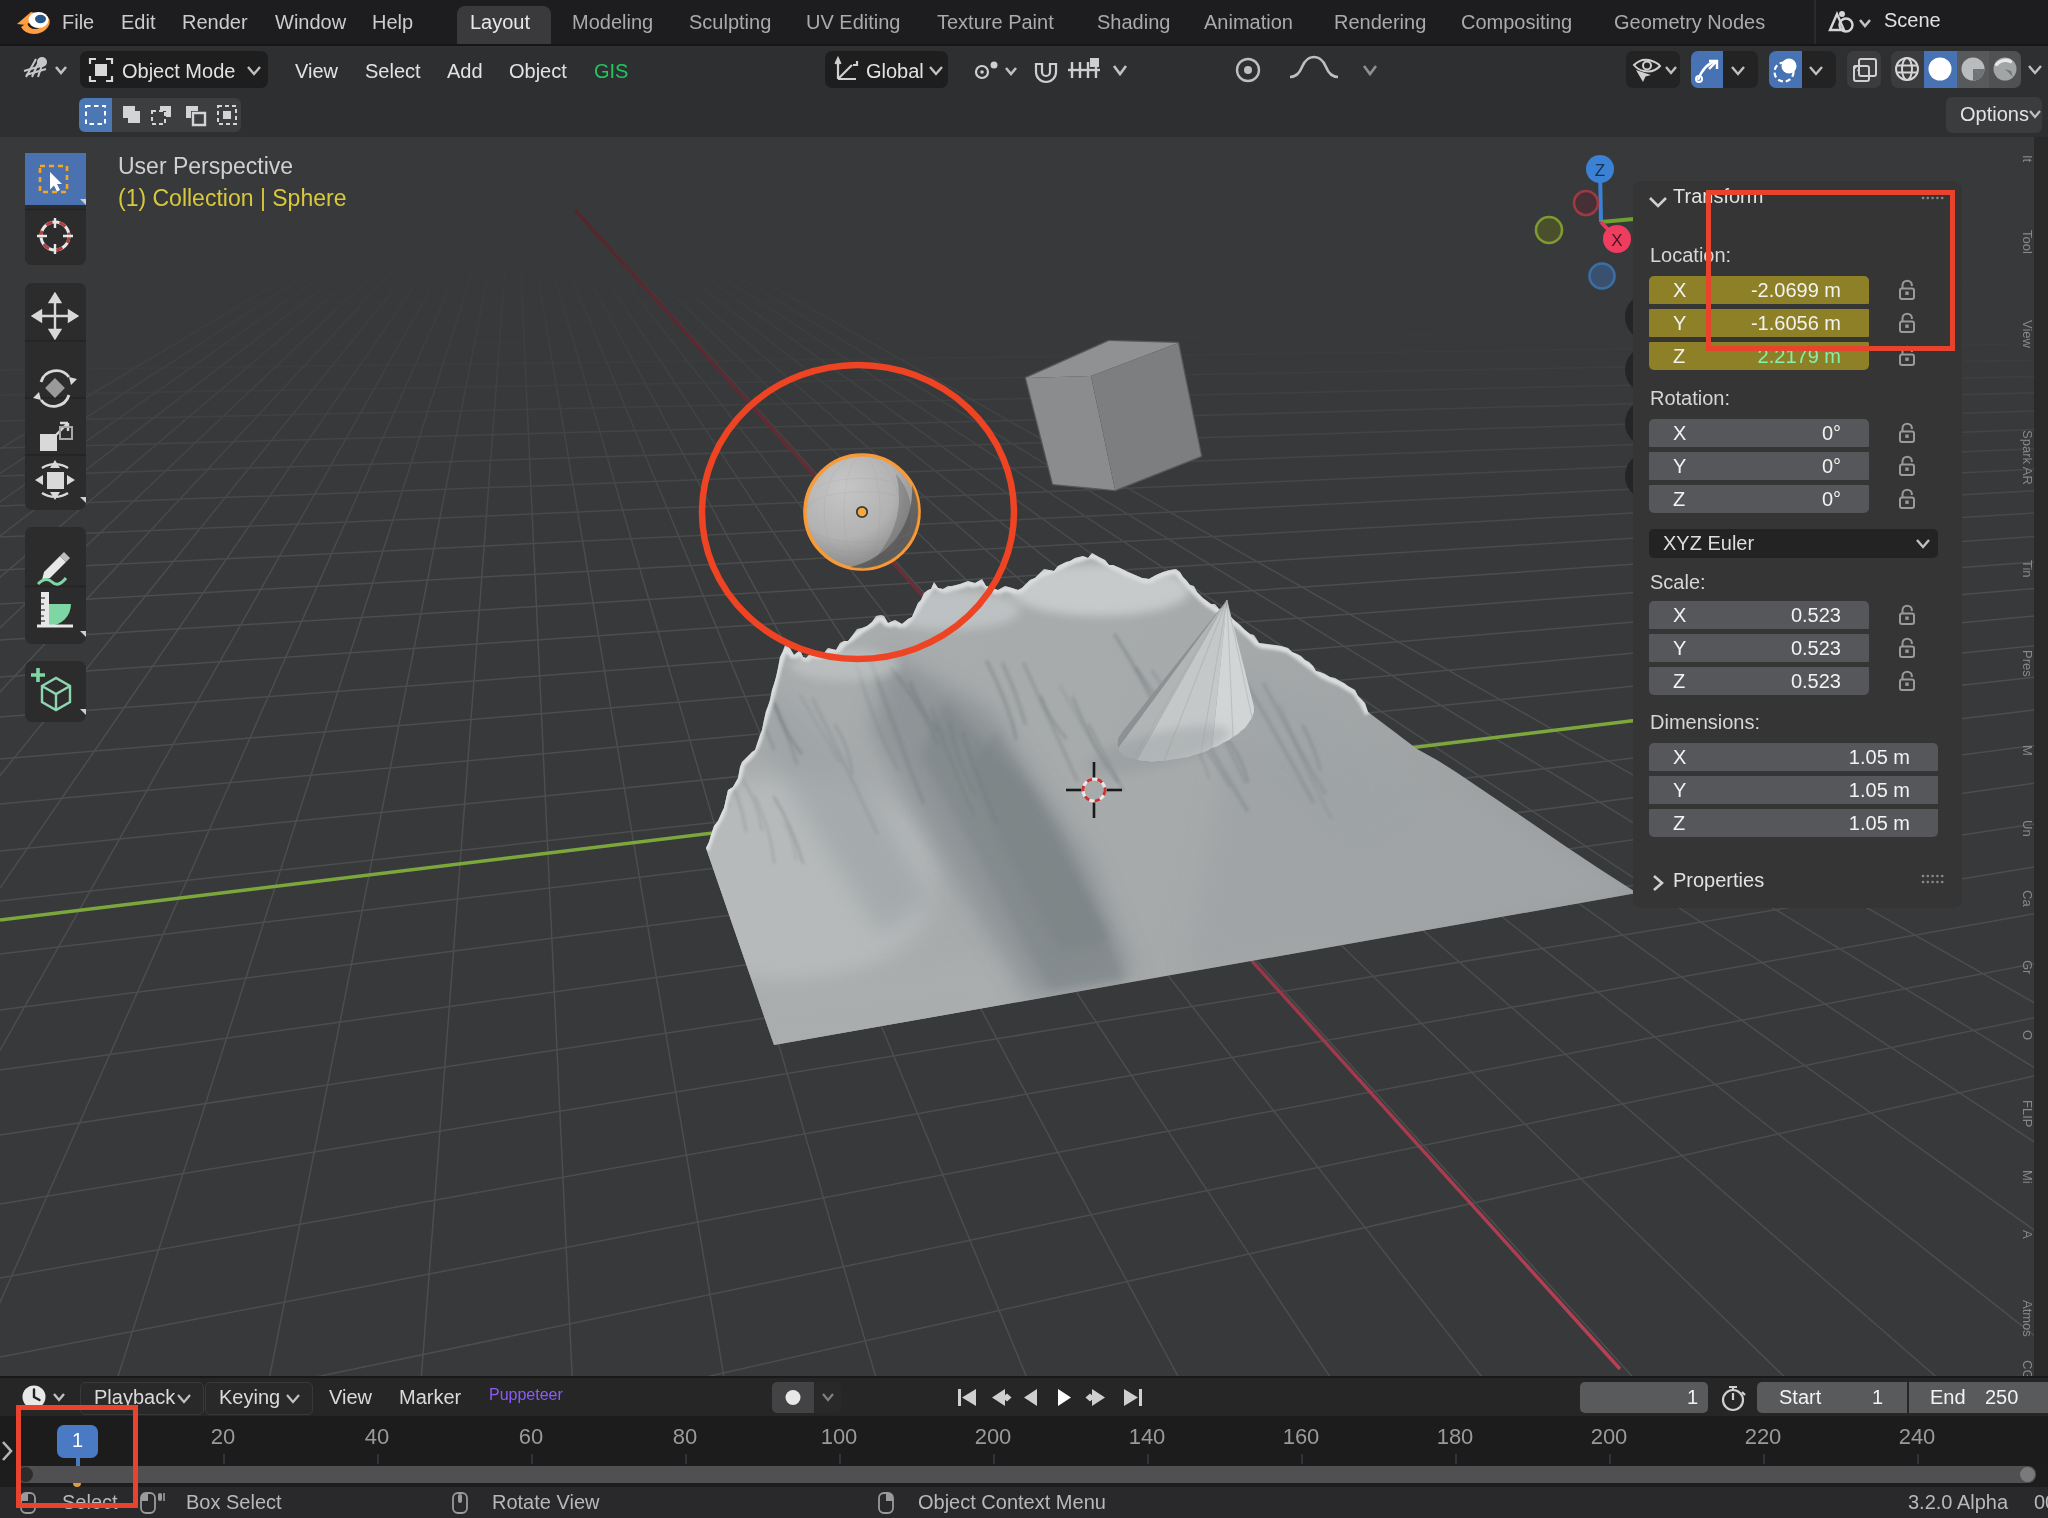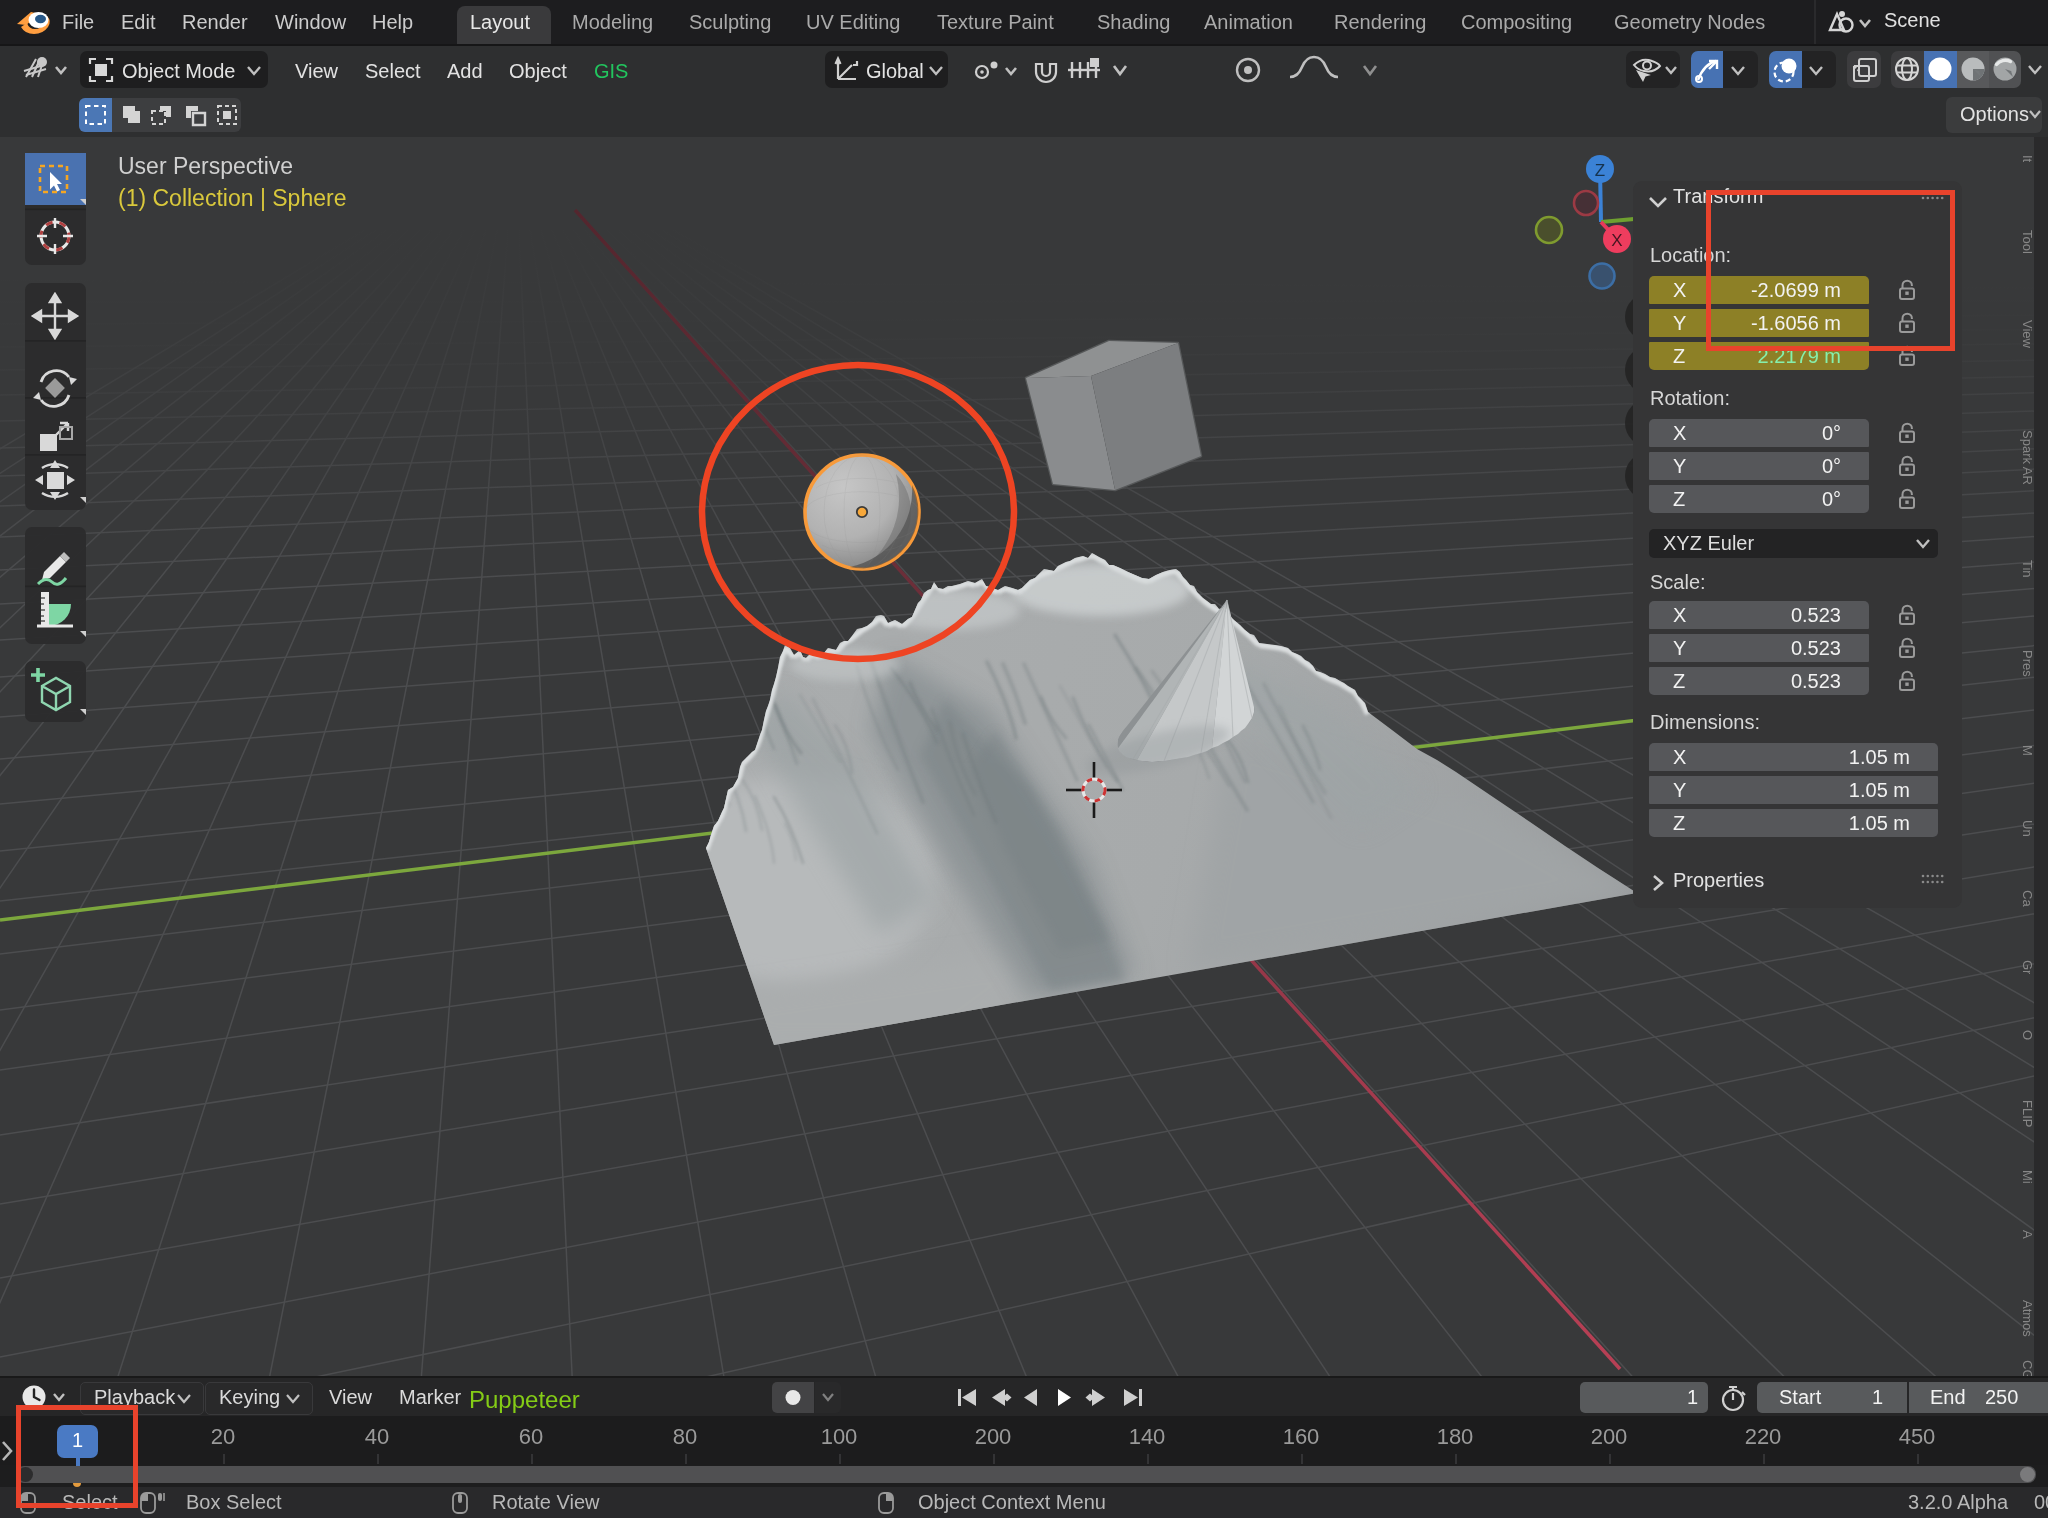--- a/index.html
+++ b/index.html
@@ -609,21 +609,21 @@
     <svg class="abs" style="left:176px;top:15px" width="16" height="12" viewBox="0 0 16 12">
       <path d="M2 2 l6 7 l6 -7" fill="none" stroke="#c0c0c0" stroke-width="2.2"></path>
     </svg>
     <div class="abs" style="left:205px;top:4px;width:106px;height:31px;background:#29292a;border:1px solid #39393b;border-radius:5px;"></div>
     <span class="abs" style="left:219px;top:8px;color:#dadada;font-size:20px">Keying</span>
     <svg class="abs" style="left:285px;top:15px" width="16" height="12" viewBox="0 0 16 12">
       <path d="M2 2 l6 7 l6 -7" fill="none" stroke="#c0c0c0" stroke-width="2.2"></path>
     </svg>
     <span class="abs" style="left:329px;top:8px;color:#dadada;font-size:20px">View</span>
     <span class="abs" style="left:399px;top:8px;color:#dadada;font-size:20px">Marker</span>
-    <span class="abs" style="left:469px;top:8px;color:#84cc16;font-size:24px">Puppeteer</span>
+    <span class="abs" style="left:489px;top:8px;color:#8b5cf6;font-size:16px">Puppeteer</span>
     <div class="abs" style="left:772px;top:4px;width:42px;height:31px;background:#434345;border-radius:5px 0 0 5px;"></div>
     <div class="abs" style="left:815px;top:4px;width:26px;height:31px;background:#29292a;border-radius:0 5px 5px 0;"></div>
     <svg class="abs" style="left:772px;top:4px" width="70" height="31" viewBox="0 0 70 31">
       <circle cx="21" cy="15.5" r="7.5" fill="#e8e8e8"></circle>
       <path d="M51 12 l5 6 l5 -6" fill="none" stroke="#808080" stroke-width="2.2"></path>
     </svg>
     <svg class="abs" style="left:952px;top:7px" width="220" height="26" viewBox="0 0 220 26">
 <g fill="#cfcfcf">
 <rect x="6" y="4" width="3" height="17"></rect>
         <path d="M24 4 L10 12.5 L24 21 Z"></path>
@@ -665,21 +665,21 @@
     <span class="abs" style="left:1117px;top:46px;width:60px;text-align:center;color:#9a9a9a;font-size:22px">140</span>
     <div class="abs" style="left:1147px;top:76px;width:2px;height:10px;background:#333335;"></div>
     <span class="abs" style="left:1271px;top:46px;width:60px;text-align:center;color:#9a9a9a;font-size:22px">160</span>
     <div class="abs" style="left:1301px;top:76px;width:2px;height:10px;background:#333335;"></div>
     <span class="abs" style="left:1425px;top:46px;width:60px;text-align:center;color:#9a9a9a;font-size:22px">180</span>
     <div class="abs" style="left:1455px;top:76px;width:2px;height:10px;background:#333335;"></div>
     <span class="abs" style="left:1579px;top:46px;width:60px;text-align:center;color:#9a9a9a;font-size:22px">200</span>
     <div class="abs" style="left:1609px;top:76px;width:2px;height:10px;background:#333335;"></div>
     <span class="abs" style="left:1733px;top:46px;width:60px;text-align:center;color:#9a9a9a;font-size:22px">220</span>
     <div class="abs" style="left:1763px;top:76px;width:2px;height:10px;background:#333335;"></div>
-    <span class="abs" style="left:1887px;top:46px;width:60px;text-align:center;color:#9a9a9a;font-size:22px">450</span>
+    <span class="abs" style="left:1887px;top:46px;width:60px;text-align:center;color:#9a9a9a;font-size:22px">240</span>
     <div class="abs" style="left:1917px;top:76px;width:2px;height:10px;background:#333335;"></div>
     <div class="abs" style="left:75.5px;top:78px;width:4px;height:12px;background:#4a7ac4;"></div>
     <div class="abs" style="left:57px;top:47px;width:41px;height:33px;background:#4a7ac4;border-radius:7px;"></div>
     <span class="abs" style="left:57px;top:51px;width:41px;text-align:center;color:#fff;font-size:20px">1</span>
     <div class="abs" style="left:73px;top:101px;width:8px;height:8px;background:#e39b3e;border-radius:4px;"></div>
     <svg class="abs" style="left:0px;top:60px" width="14" height="26" viewBox="0 0 14 26">
       <path d="M3 4 l8 9 l-8 9" fill="none" stroke="#b5b5b5" stroke-width="2.6"></path>
     </svg>
     <div class="abs" style="left:16px;top:88px;width:2020px;height:17px;background:#505052;border-radius:8px;"></div>
     <div class="abs" style="left:18px;top:89px;width:15px;height:15px;background:#2c2c2d;border-radius:8px;"></div>

